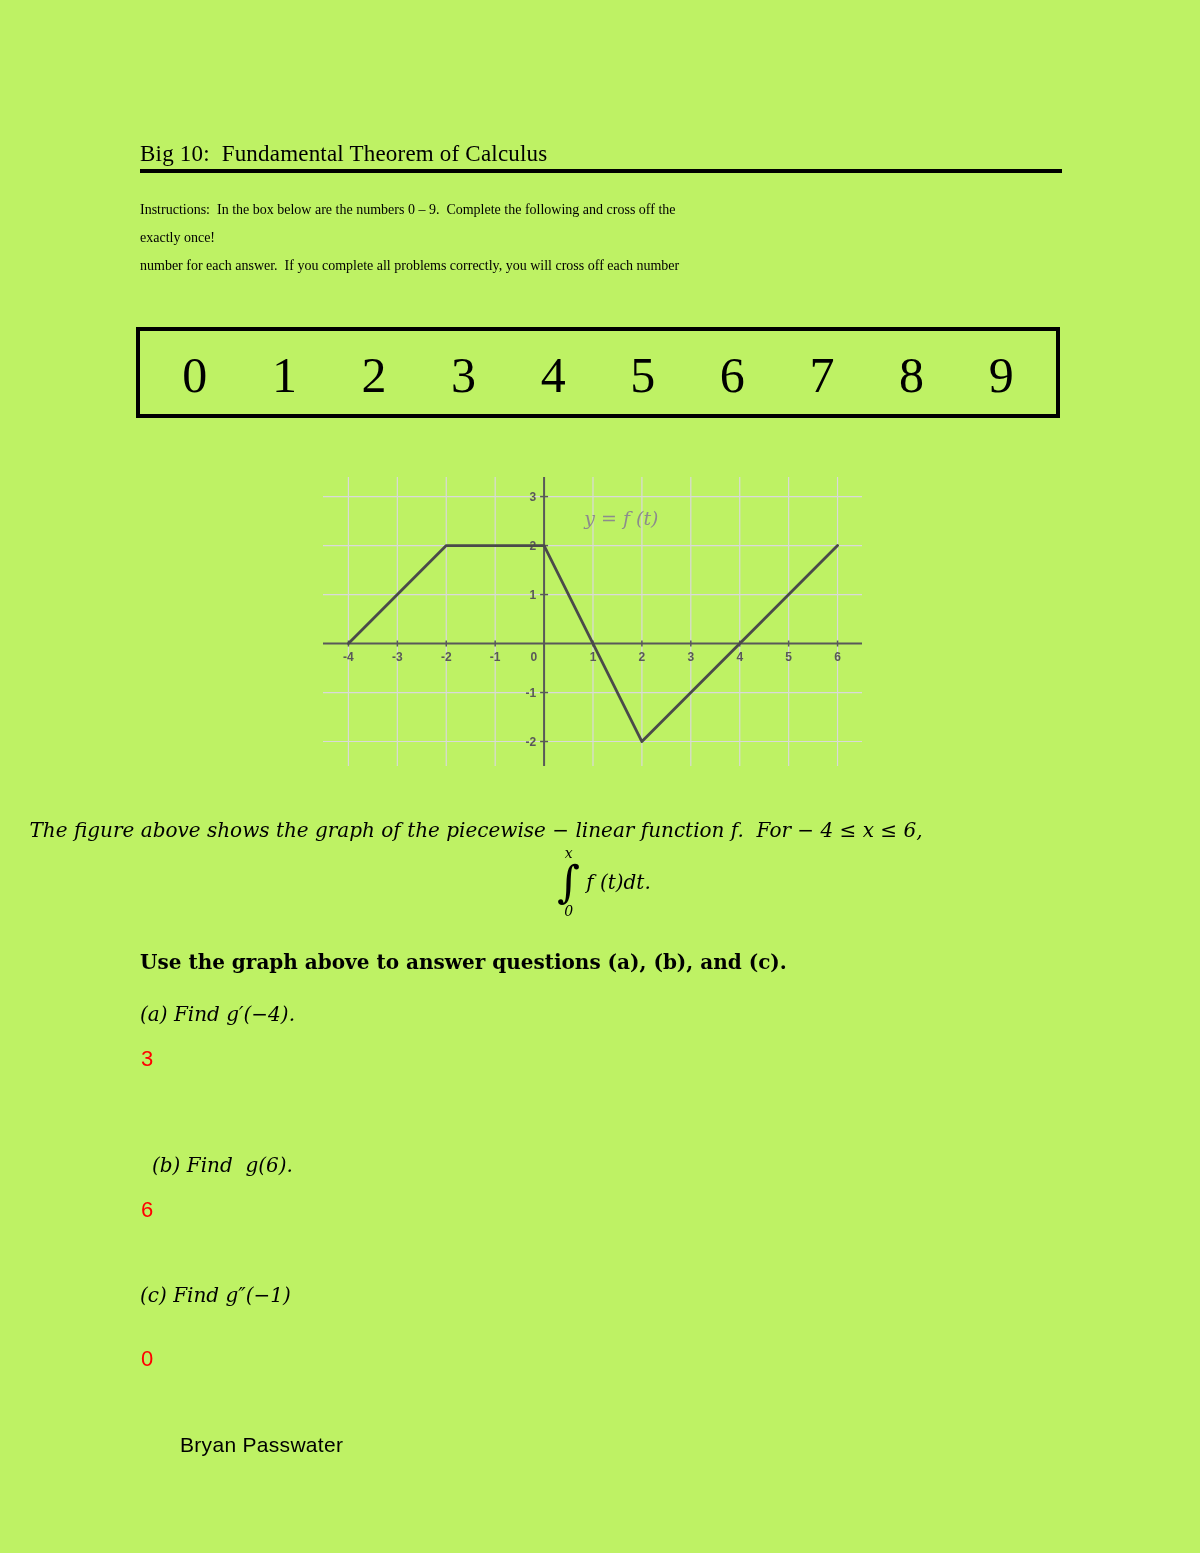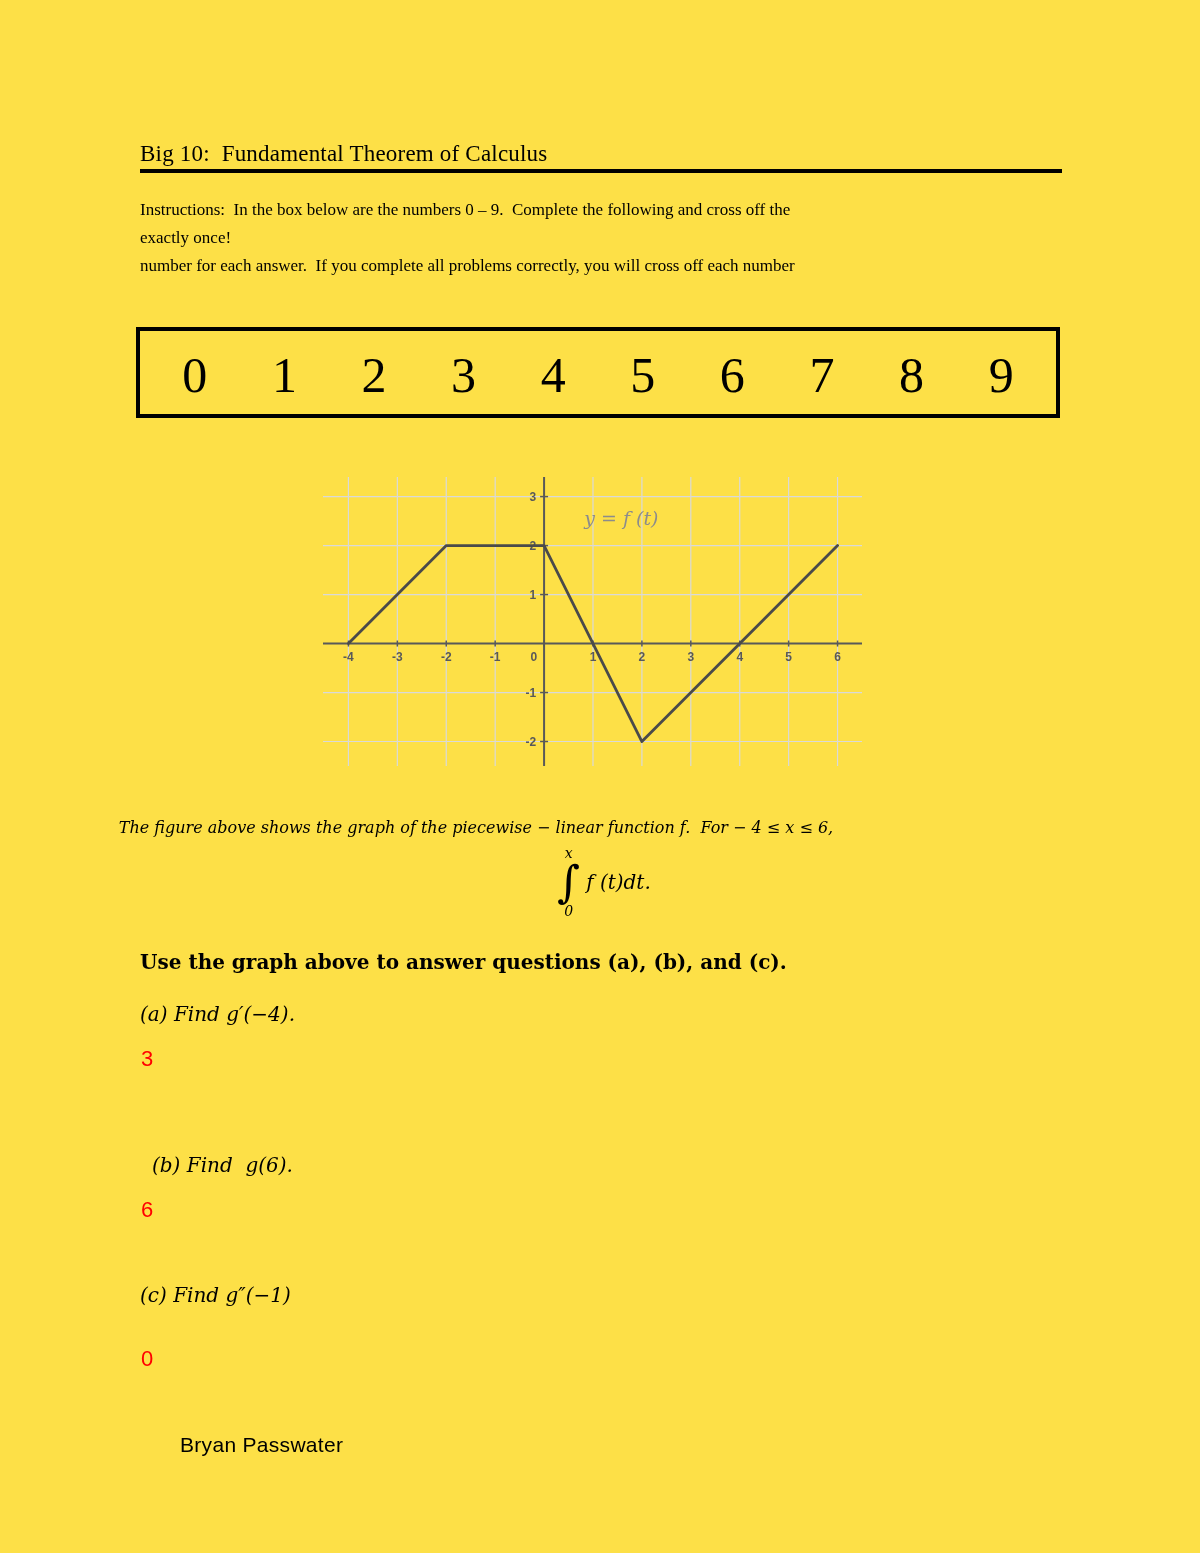--- a/index.html
+++ b/index.html
@@ -1,20 +1,20 @@
 <!DOCTYPE html>
 <html><head>
 <meta charset="utf-8">
 <style>
   html, body { margin: 0; padding: 0; background: #ffffff; }
   .page {
     position: relative;
     width: 1200px;
     height: 1553px;
-    background: #fde047;
+    background: #bef264;
     font-family: "Liberation Serif", serif;
     color: #000000;
     overflow: hidden;
   }
   .pre { white-space: pre-wrap; }
 
   .title {
     position: absolute;
     left: 140px; top: 141px;
     font-size: 23px;
@@ -23,21 +23,21 @@
   .title-rule {
     position: absolute;
     left: 140px; top: 169px;
     width: 922px; height: 4px;
     background: #000000;
   }
   .instructions {
     position: absolute;
     left: 140px; top: 196px;
     width: 940px;
-    font-size: 17px;
+    font-size: 14px;
     line-height: 28px;
   }
 
   .number-box {
     position: absolute;
     left: 136px; top: 327px;
     width: 924px; height: 91px;
     box-sizing: border-box;
     border: 4px solid #000000;
     display: flex;
@@ -58,21 +58,21 @@
     width: 539px; height: 289px;
   }
 
   .caption-line1 {
     position: absolute;
     left: 0; top: 818px;
     width: 952px;
     text-align: center;
     font-family: "DejaVu Serif", serif;
     font-style: italic;
-    font-size: 16px;
+    font-size: 20px;
   }
   .caption-line2 {
     position: absolute;
     left: 0; top: 846px;
     width: 1200px;
     display: flex;
     justify-content: center;
     align-items: center;
     font-family: "DejaVu Serif", serif;
     font-style: italic;

